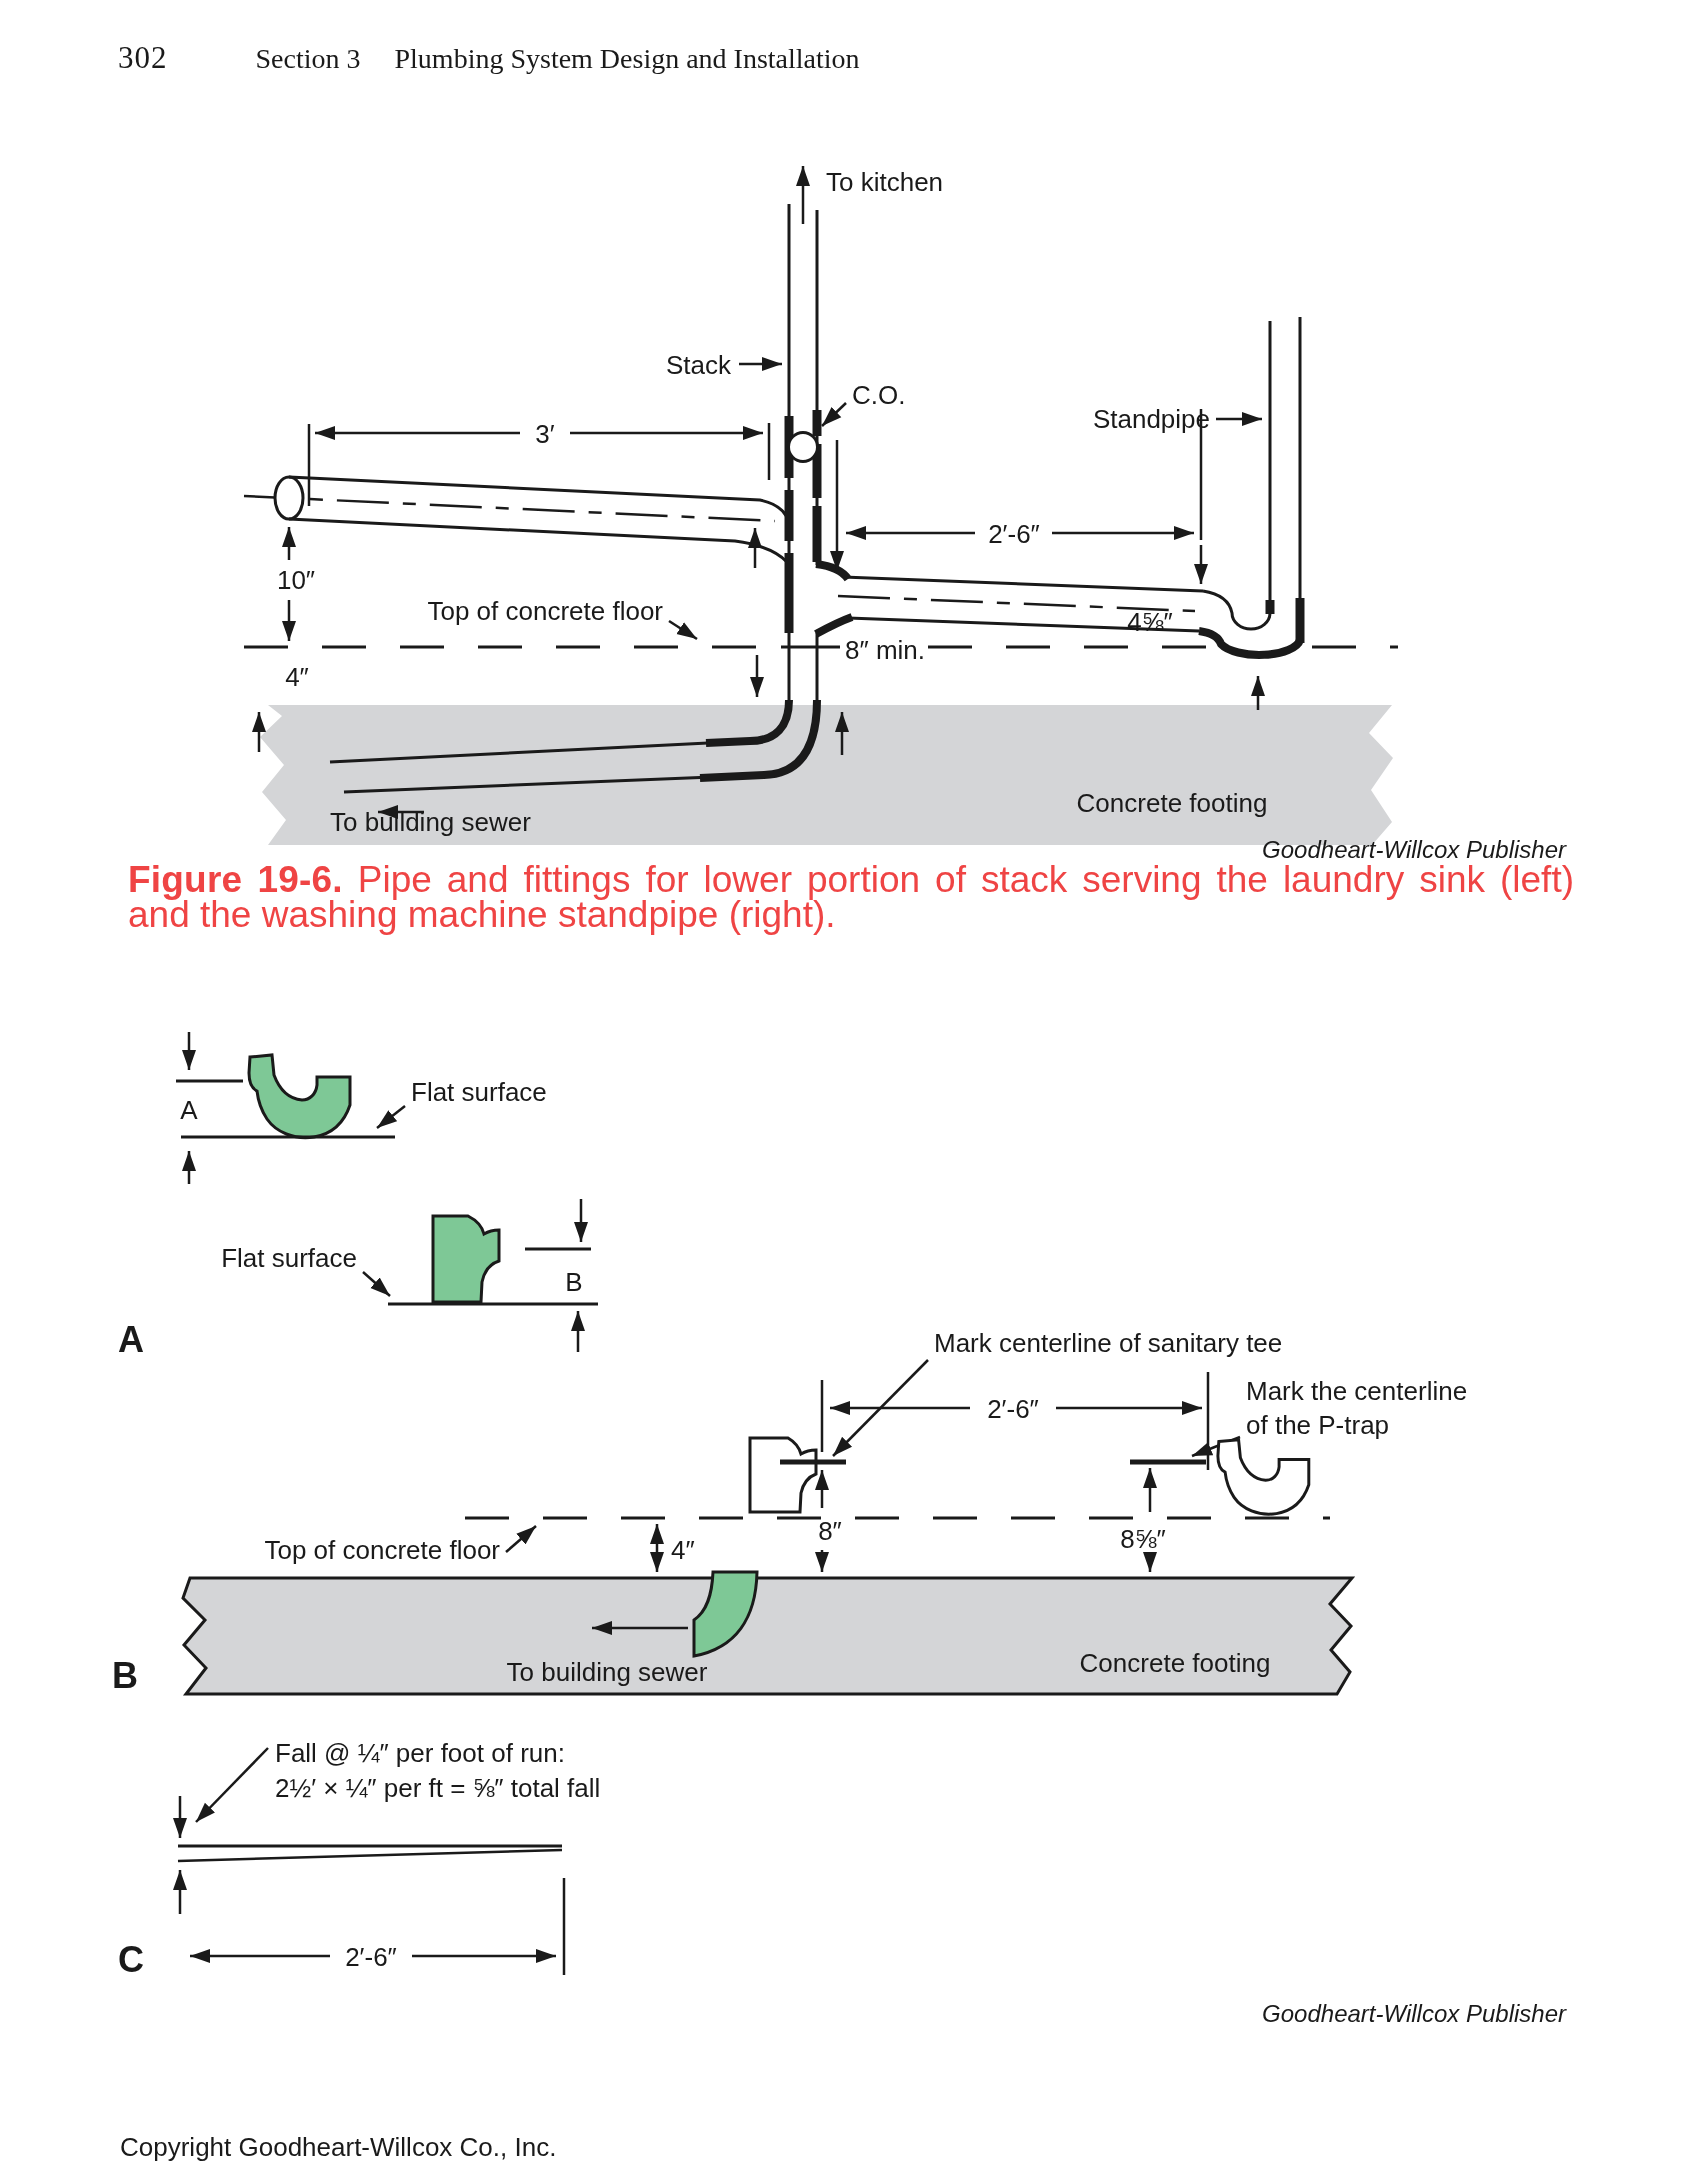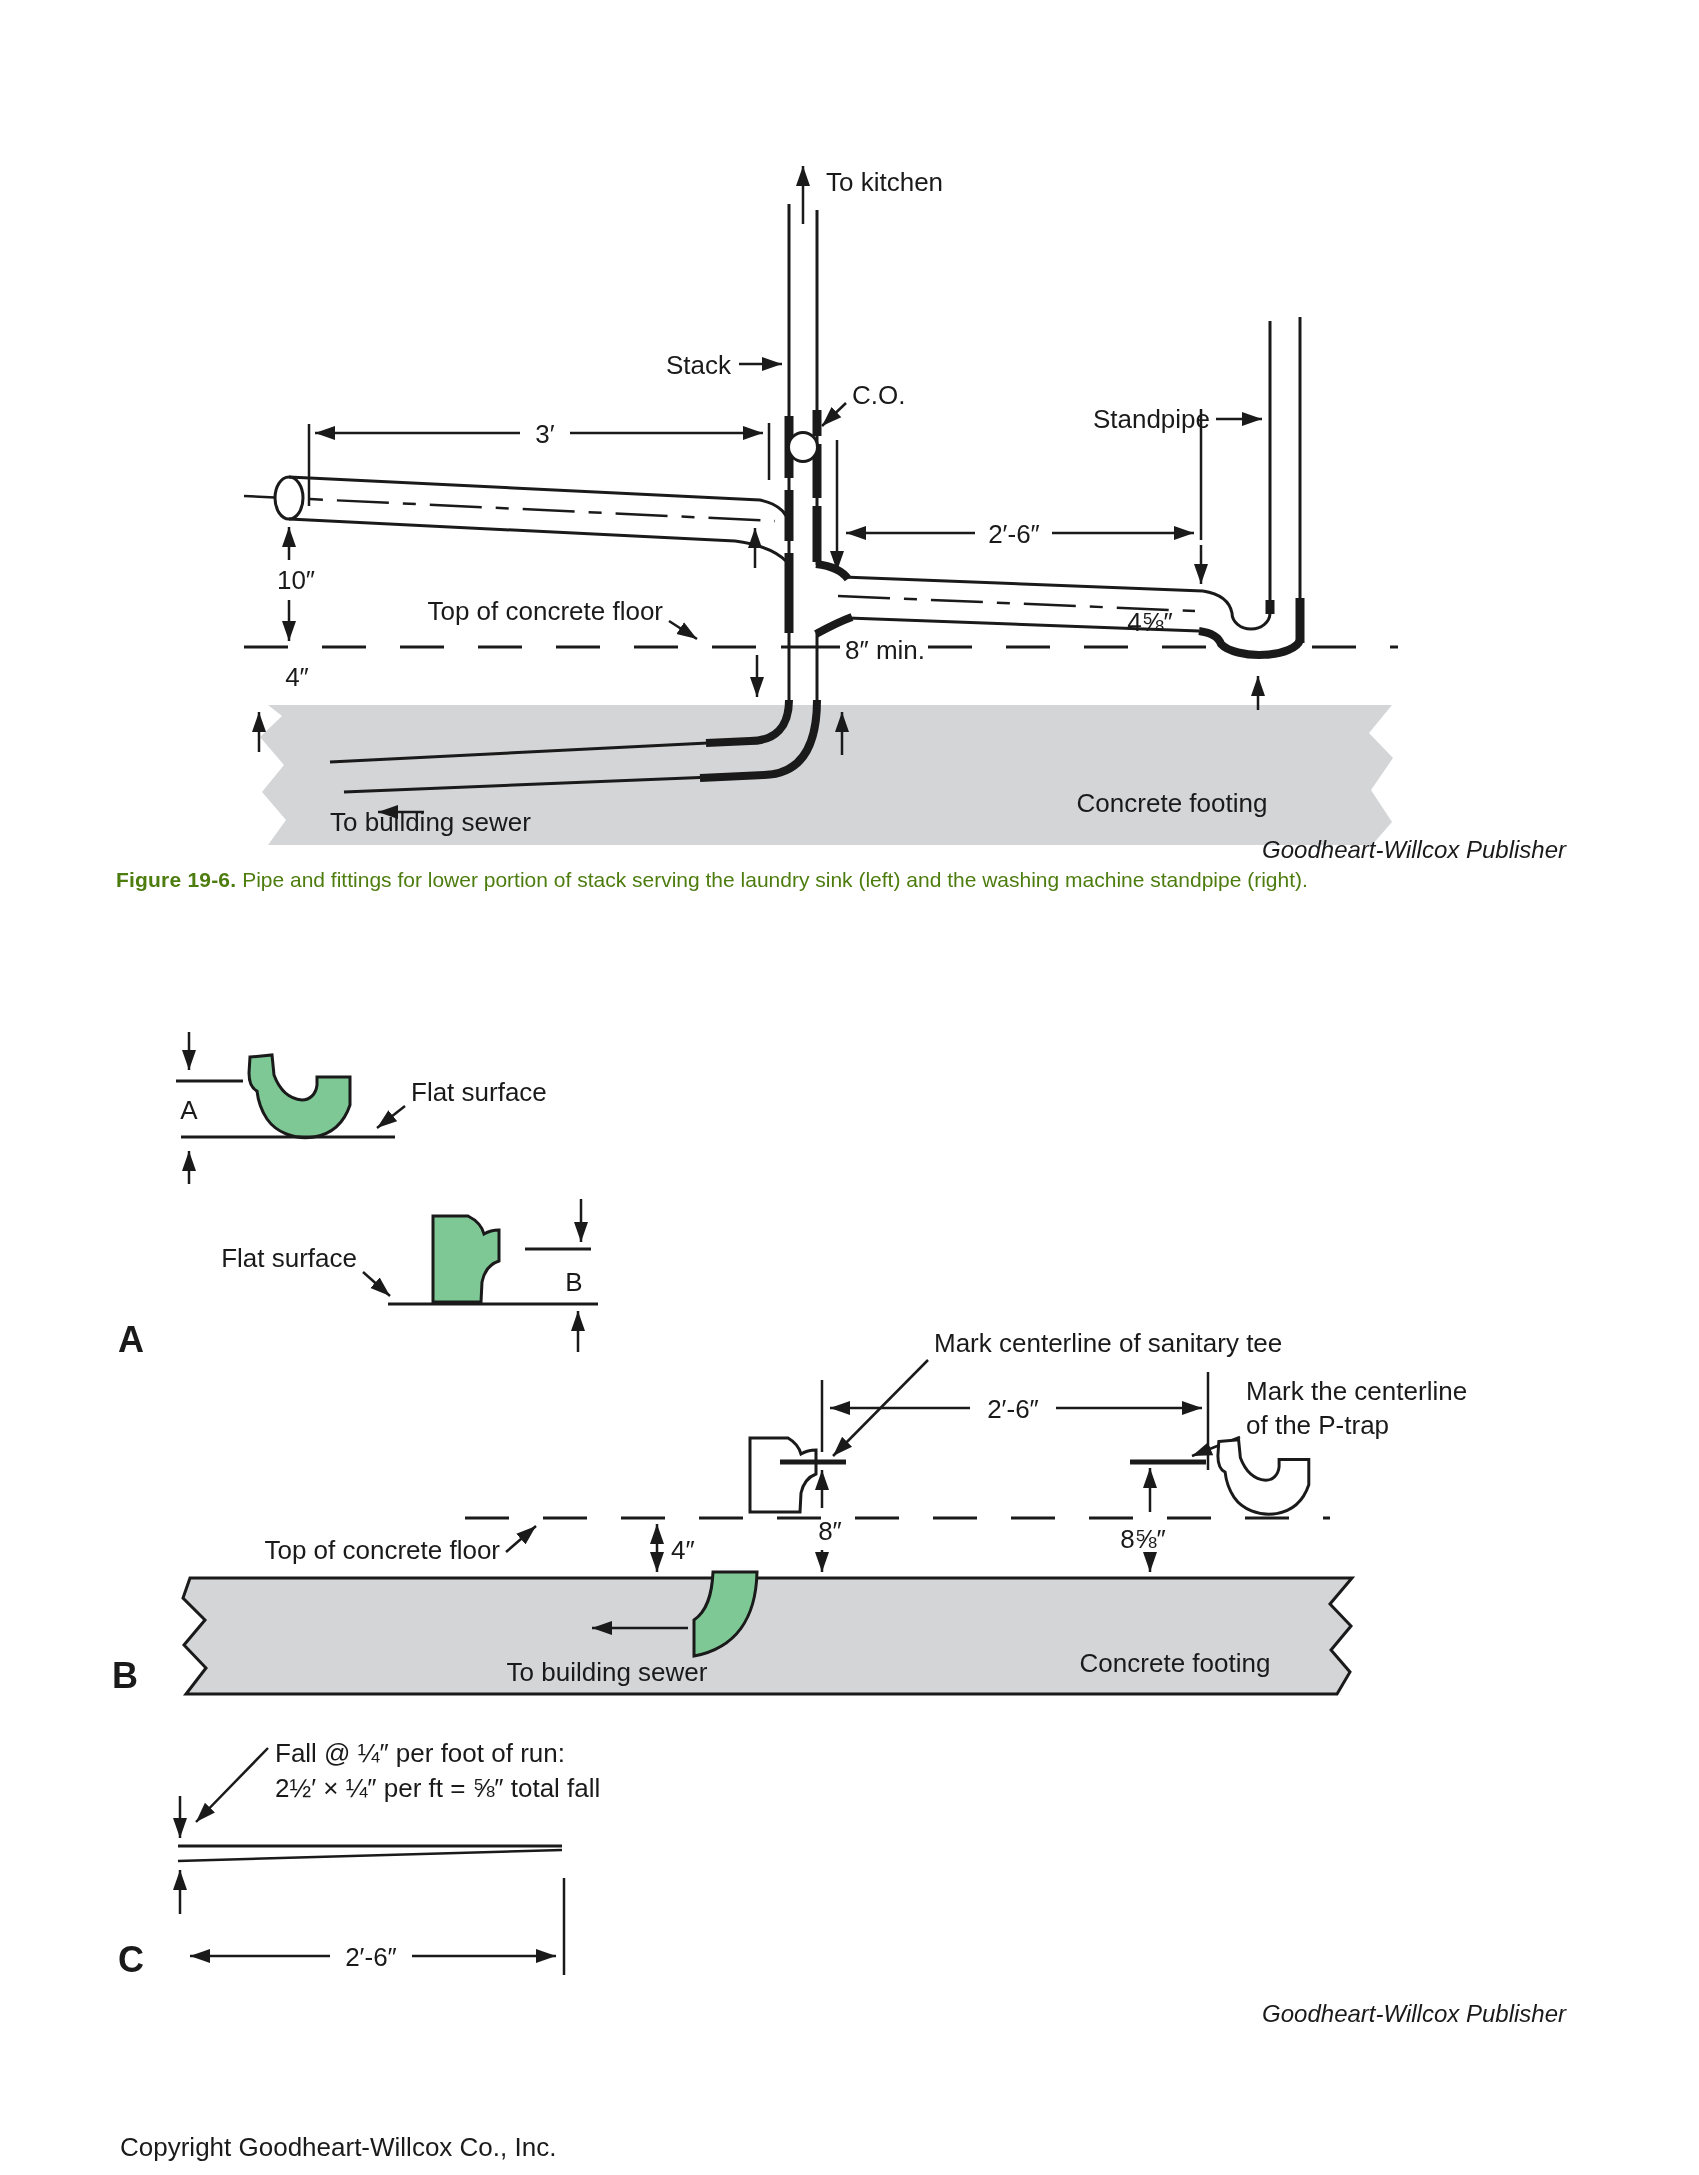--- a/index.html
+++ b/index.html
@@ -14,38 +14,41 @@
   .running-head{position:absolute;top:40px;left:118px;width:1448px;
     font-family:"Liberation Serif", serif;font-size:29px;color:#1a1a1a;}
   .page-num{display:inline-block;font-size:31px;letter-spacing:1px;}
   .section-title{display:inline-block;margin-left:88px;font-size:28px;}
   .section-name{margin-right:34px;}
   svg{position:absolute;left:0;}
   svg text{font-family:"Liberation Sans", sans-serif;font-size:26px;fill:#1a1a1a;}
   svg text.tag{font-size:36px;font-weight:bold;}
   .credit{position:absolute;left:120px;width:1446px;text-align:right;
     font-style:italic;font-size:24px;color:#1a1a1a;}
-  .caption{position:absolute;left:116px;width:1446px;text-align:justify;
-    font-size:21px;line-height:35px;color:#4d7c0f;}
+  .caption{position:absolute;left:128px;width:1446px;text-align:justify;
+    font-size:37px;line-height:35px;color:#ef4444;}
   .caption b{letter-spacing:.2px;}
   .copyright{position:absolute;left:120px;width:1446px;text-align:left;
     font-size:26px;color:#1a1a1a;}
   .ln{stroke:#1a1a1a;stroke-width:3;fill:none;}
   .thin{stroke:#1a1a1a;stroke-width:2.5;fill:none;}
   .heavy{stroke:#1a1a1a;stroke-width:8;fill:none;}
   .hub{stroke:#1a1a1a;stroke-width:9;fill:none;}
   .dash{stroke:#1a1a1a;stroke-width:3;fill:none;stroke-dasharray:44 34;}
   .cline{stroke:#1a1a1a;stroke-width:2.5;fill:none;stroke-dasharray:52 14 13 14;}
   .mark5{stroke:#1a1a1a;stroke-width:5;fill:none;}
 </style>
 </head>
 <body>
 
 <div class="page">
 
+  <div class="running-head">
+    <span class="page-num">302</span><span class="section-title"><span class="section-name">Section 3</span><span>Plumbing System Design and Installation</span></span>
+  </div>
 
   <svg style="top:0" width="1699" height="900" viewBox="0 0 1699 900">
     <defs>
       <marker id="ah" markerUnits="userSpaceOnUse" markerWidth="22" markerHeight="16" refX="20" refY="8" orient="auto">
         <path d="M0,1 L20,8 L0,15 Z" fill="#1a1a1a"></path>
       </marker>
     </defs>
 
     <polygon points="268,705 1392,705 1369,733 1393,758 1371,790 1392,822 1372,845 268,845 286,820 262,792 284,765 260,737 282,716" fill="#D4D5D7"></polygon>
 

